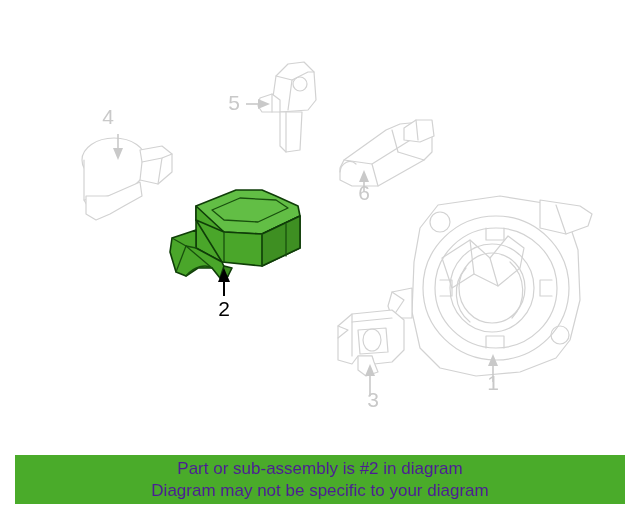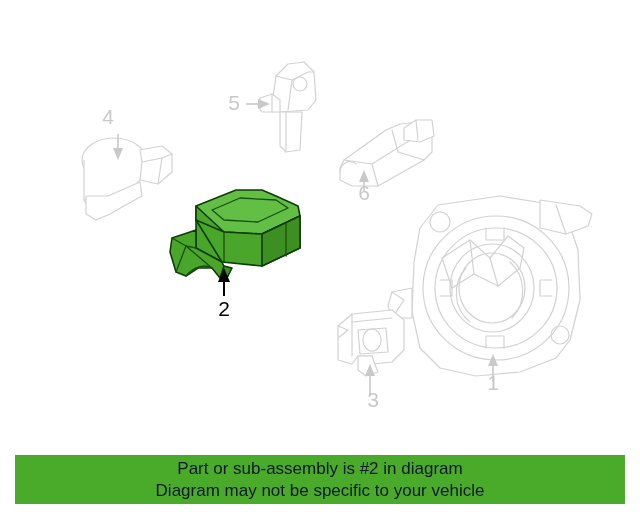--- a/index.html
+++ b/index.html
@@ -34,21 +34,21 @@
     width: 610px;
     height: 49px;
     background: #4AAB2A;
     display: flex;
     flex-direction: column;
     align-items: center;
     justify-content: center;
     box-sizing: border-box;
   }
   .banner-line {
-    color: #0f172a;
+    color: #4c1d95;
     font-family: "Liberation Sans", sans-serif;
     font-size: 17px;
     line-height: 22px;
     white-space: nowrap;
     text-align: center;
   }
   .part-label {
     font-family: "Liberation Sans", sans-serif;
     font-size: 21px;
   }
@@ -226,14 +226,14 @@
       <path class="leader-hot" d="M224,296 L224,278"></path>
       <polygon class="leader-hot-head" points="224,268 218,282 230,282"></polygon>
       <text class="part-label hot" x="224" y="316" text-anchor="middle">2</text>
     </g>
 
   </svg>
 </div>
 
 <div id="notice-banner">
   <div class="banner-line">Part or sub-assembly is #2 in diagram</div>
-  <div class="banner-line">Diagram may not be specific to your vehicle</div>
+  <div class="banner-line">Diagram may not be specific to your diagram</div>
 </div>
 
 </body></html>

